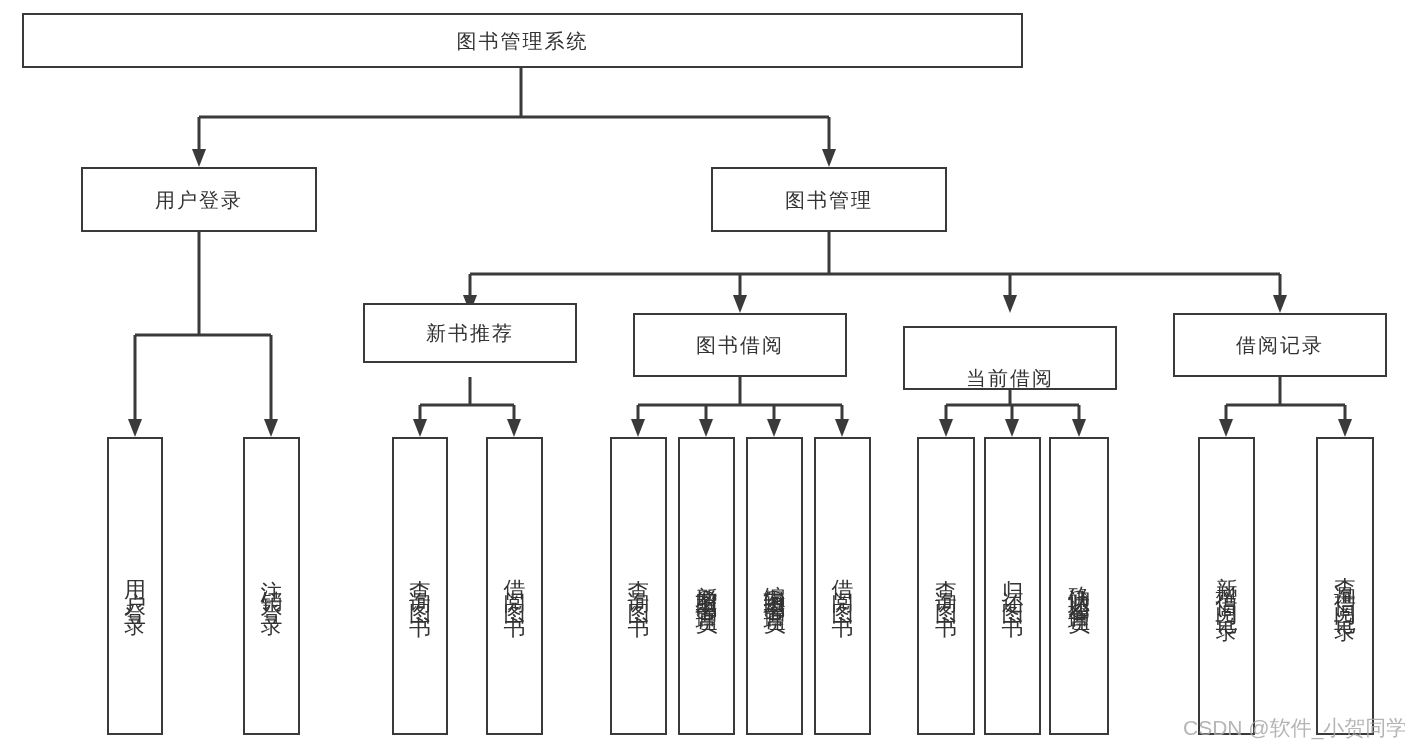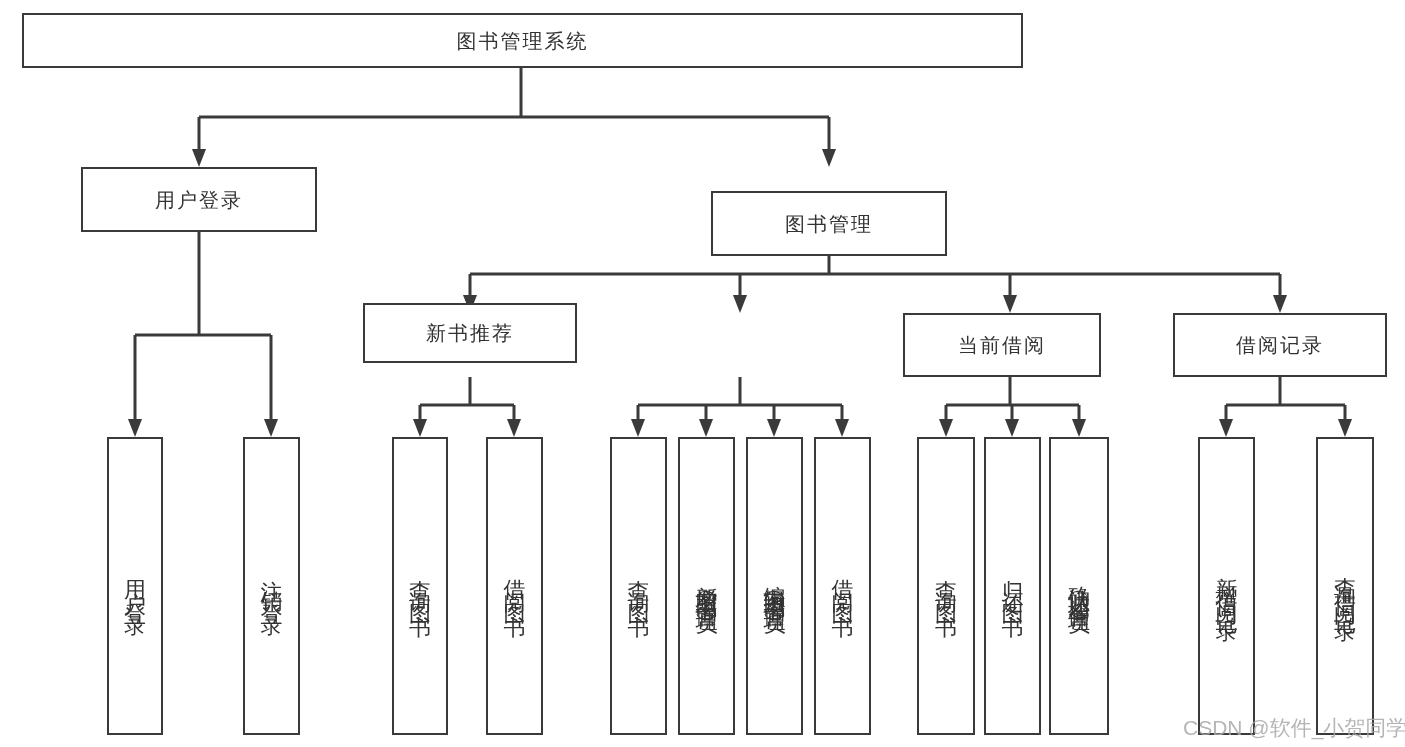--- a/index.html
+++ b/index.html
@@ -52,24 +52,24 @@
     line-height: 1;
     white-space: nowrap;
   }
   .v-short { letter-spacing: 12px; }
   .v-med   { letter-spacing: 9px; }
   .v-long  { letter-spacing: 4px; }
 
   
   .b-root           { left: 22px;   top: 13px;  width: 1001px; height: 55px; }
   .b-user-login     { left: 81px;   top: 167px; width: 236px;  height: 65px; }
-  .b-book-mgmt      { left: 711px;  top: 167px; width: 236px;  height: 65px; margin-top: 24px; }
+  .b-book-mgmt      { left: 711px;  top: 167px; width: 236px;  height: 65px; }
   .b-new-book       { left: 363px;  top: 303px; width: 214px;  height: 60px; }
   .b-book-borrow    { left: 633px;  top: 313px; width: 214px;  height: 64px; }
-  .b-current-borrow { left: 903px;  top: 313px; width: 198px;  height: 64px; }
+  .b-current-borrow { left: 903px;  top: 326px; width: 214px;  height: 64px; align-items: flex-end; }
   .b-borrow-record  { left: 1173px; top: 313px; width: 214px;  height: 64px; }
 
   .leaf { top: 437px; height: 298px; }
   .b-ul-login    { left: 107px;  width: 56px; }
   .b-ul-logout   { left: 243px;  width: 57px; }
   .b-nb-query    { left: 392px;  width: 56px; }
   .b-nb-borrow   { left: 486px;  width: 57px; }
   .b-bb-query    { left: 610px;  width: 57px; }
   .b-bb-add      { left: 678px;  width: 57px; }
   .b-bb-edit     { left: 746px;  width: 57px; }
@@ -146,20 +146,23 @@
   <div class="box b-user-login">
     <span class="h-label">用户登录</span>
   </div>
   <div class="box b-book-mgmt">
     <span class="h-label">图书管理</span>
   </div>
 
   <div class="box b-new-book">
     <span class="h-label">新书推荐</span>
   </div>
+  <div class="box b-book-borrow">
+    <span class="h-label">图书借阅</span>
+  </div>
   <div class="box b-current-borrow">
     <span class="h-label">当前借阅</span>
   </div>
   <div class="box b-borrow-record">
     <span class="h-label">借阅记录</span>
   </div>
 
   <div class="box leaf b-ul-login">
     <span class="v-label v-short">用户登录</span>
   </div>

